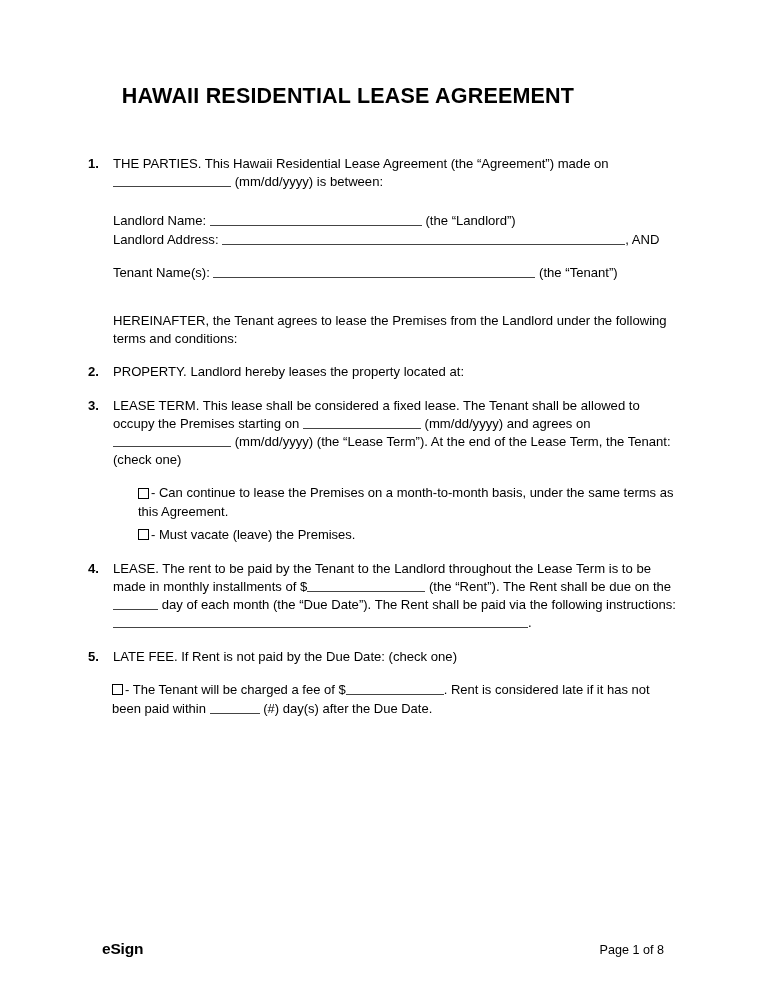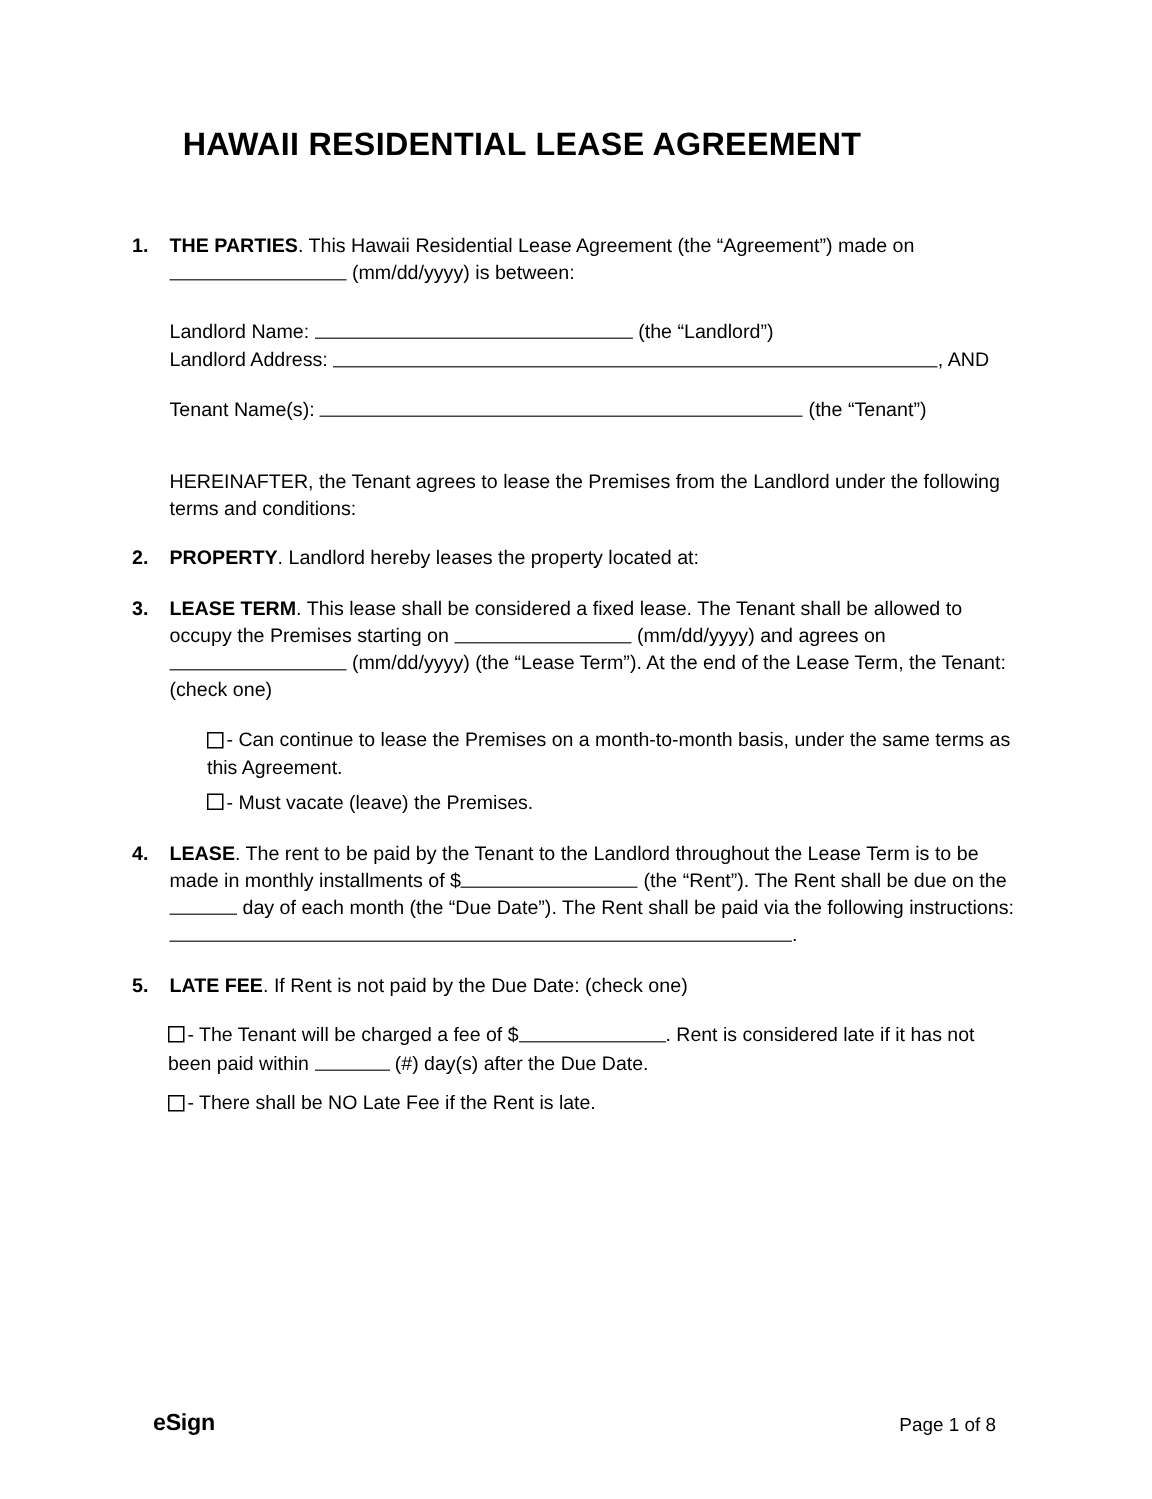--- a/index.html
+++ b/index.html
@@ -42,21 +42,21 @@
     text-align: left;
   }
   .clause-num {
     position: absolute;
     left: 0;
     top: 0;
     font-weight: bold;
     font-size: 13.1px;
   }
   .clause-title {
-    font-weight: bold;
+    font-weight: normal;
   }
   .para {
     font-size: 13.1px;
     line-height: 18.2px;
     padding-left: 25px;
   }
   .spacer-sm { height: 8px; }
   .spacer-md { height: 15px; }
   .spacer-lg { height: 21px; }
   .spacer-xs { height: 4px; }
@@ -226,23 +226,20 @@
     <div class="spacer-md"></div>
 
     <div class="checkline checkline-5">
       <span class="cbox"></span><span>- The Tenant will be charged a fee of $</span><span class="ul ul-fee"></span><span>. Rent is considered late if it has not been paid within</span>
       <span class="ul ul-within"></span>
       <span>(#) day(s) after the Due Date.</span>
     </div>
 
     <div class="spacer-sm"></div>
 
-    <div class="checkline checkline-5">
-      <span class="cbox"></span><span>- There shall be NO Late Fee if the Rent is late.</span>
-    </div>
 
   </div>
 
   <div class="footer">
     <div class="brand">eSign</div>
     <div class="pagenum">Page 1 of 8</div>
   </div>
 
 </div>
 

